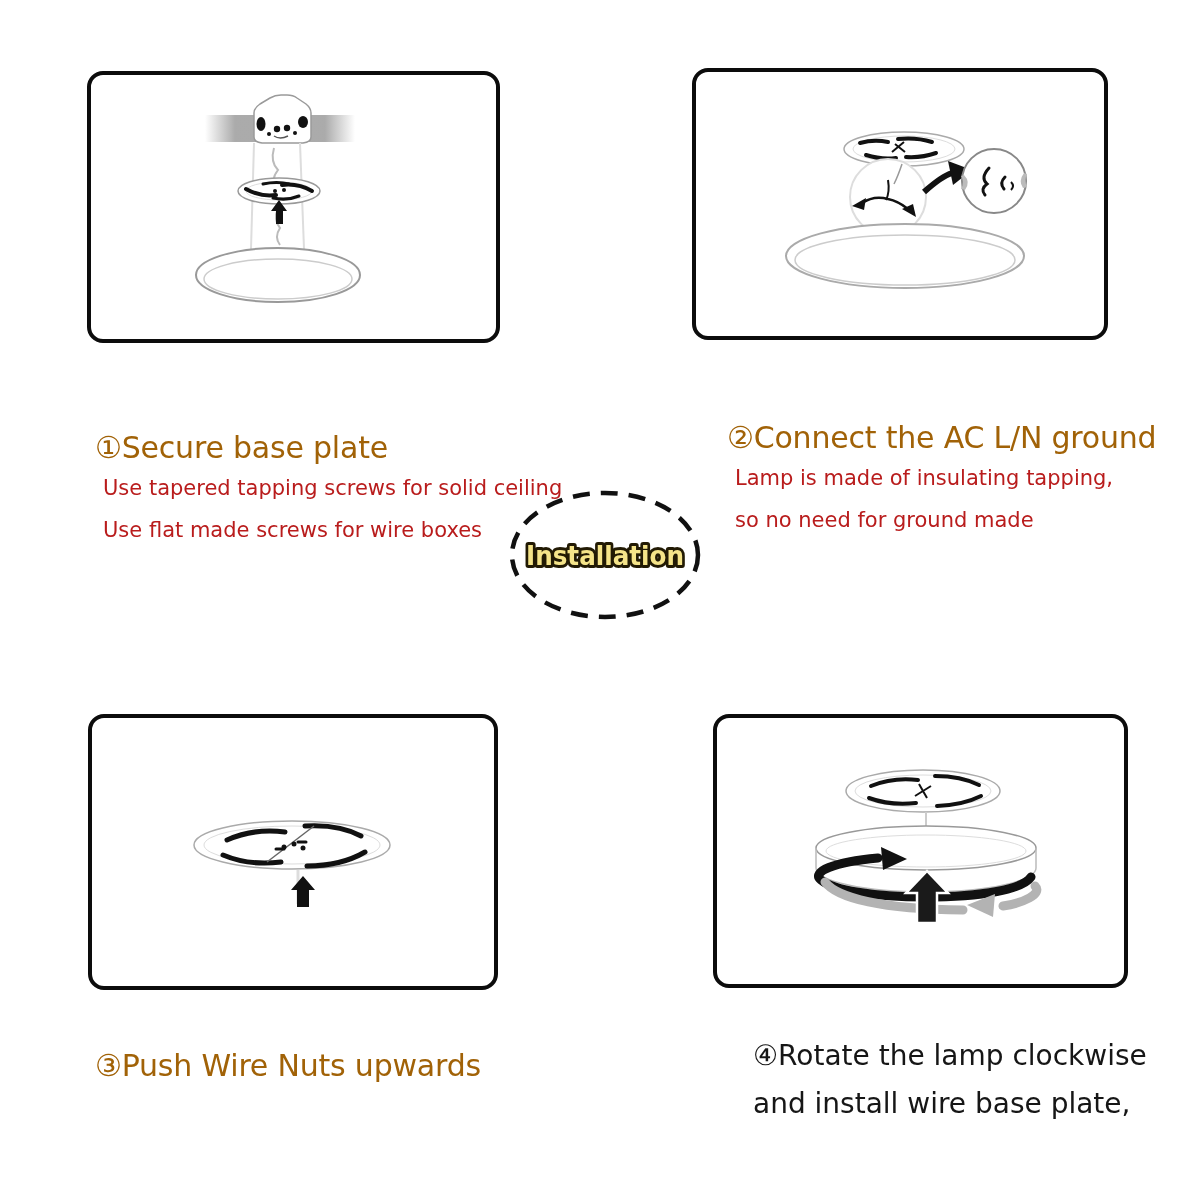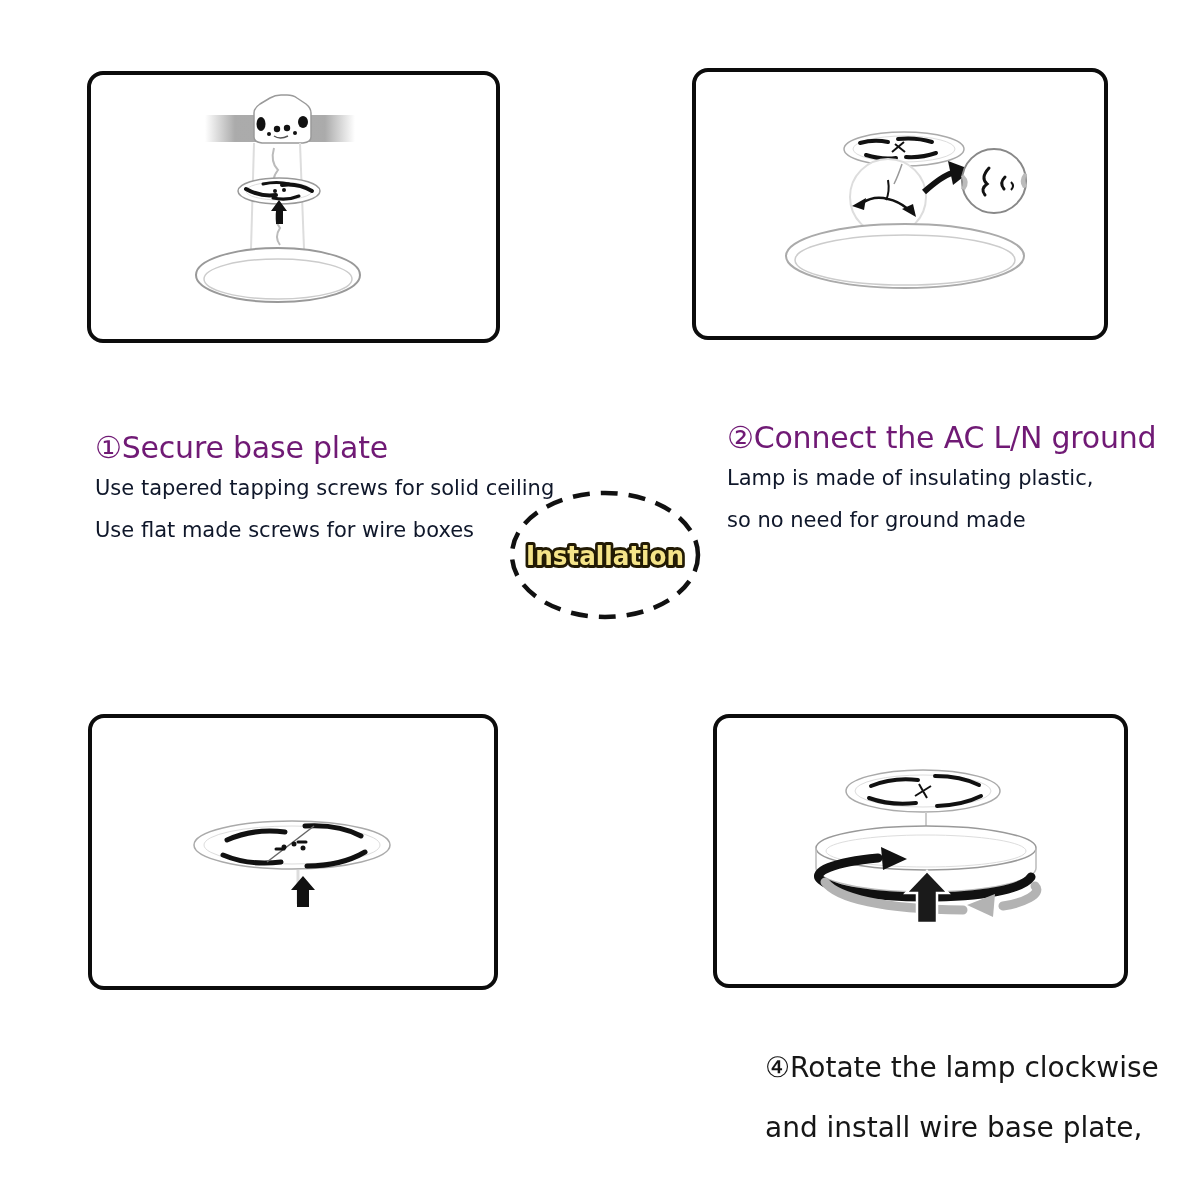--- a/index.html
+++ b/index.html
@@ -10,30 +10,30 @@
   .panel{
     position:absolute;border:4px solid #0c0c0c;border-radius:16px;background:#fff;box-sizing:border-box;
   }
   .panel svg{display:block;width:100%;height:100%;}
   .panel-1{left:87px;top:71px;width:413px;height:272px;}
   .panel-2{left:692px;top:68px;width:416px;height:272px;}
   .panel-3{left:88px;top:714px;width:410px;height:276px;}
   .panel-4{left:713px;top:714px;width:415px;height:274px;}
   .step{position:absolute;}
   .step h2{
-    margin:0 0 12px 0;font-size:30px;line-height:36px;font-weight:500;color:#701a75;letter-spacing:-0.2px;
+    margin:0 0 12px 0;font-size:30px;line-height:36px;font-weight:500;color:#a16207;letter-spacing:-0.2px;
   }
   .step p{
-    margin:0 0 21px 0;font-size:21px;line-height:21px;font-weight:400;color:#0f172a;
+    margin:0 0 21px 8px;font-size:21px;line-height:21px;font-weight:400;color:#b91c1c;
   }
   .step-1{left:95px;top:430px;}
   .step-2{left:727px;top:420px;}
   .step-3{left:95px;top:1048px;}
   .step-4{left:749px;top:1030px;}
-  .step-4 p{font-size:28px;line-height:44px;margin:16px;color:#161616;}
+  .step-4 p{font-size:28px;line-height:44px;margin:4px;color:#161616;}
   .badge{position:absolute;left:505px;top:487px;width:200px;height:140px;}
   .badge text{
     font-family:"DejaVu Sans","Liberation Sans",sans-serif;font-weight:bold;font-size:27px;
     paint-order:stroke;stroke-linejoin:round;
   }
 </style>
 </head>
 <body>
 
 <div class="stage">
@@ -174,24 +174,27 @@
   </section>
 
   <div class="step step-1">
     <h2>①Secure base plate</h2>
     <p>Use tapered tapping screws for solid ceiling</p>
     <p>Use flat made screws for wire boxes</p>
   </div>
 
   <div class="step step-2">
     <h2>②Connect the AC L/N ground</h2>
-    <p>Lamp is made of insulating plastic,</p>
+    <p>Lamp is made of insulating tapping,</p>
     <p>so no need for ground made</p>
   </div>
 
+  <div class="step step-3">
+    <h2>③Push Wire Nuts upwards</h2>
+  </div>
 
   <div class="step step-4">
     <p>④Rotate the lamp clockwise</p>
     <p>and install wire base plate,</p>
   </div>
 
   <svg class="badge" viewBox="0 0 200 140" aria-hidden="false">
     <ellipse cx="100" cy="68" rx="93" ry="62" fill="#ffffff" stroke="#111111" stroke-width="4.5" stroke-dasharray="17 11"></ellipse>
     <text x="100" y="78" text-anchor="middle" fill="#f5e489" stroke="#221a04" stroke-width="6" textLength="158" lengthAdjust="spacingAndGlyphs">Installation</text>
   </svg>

